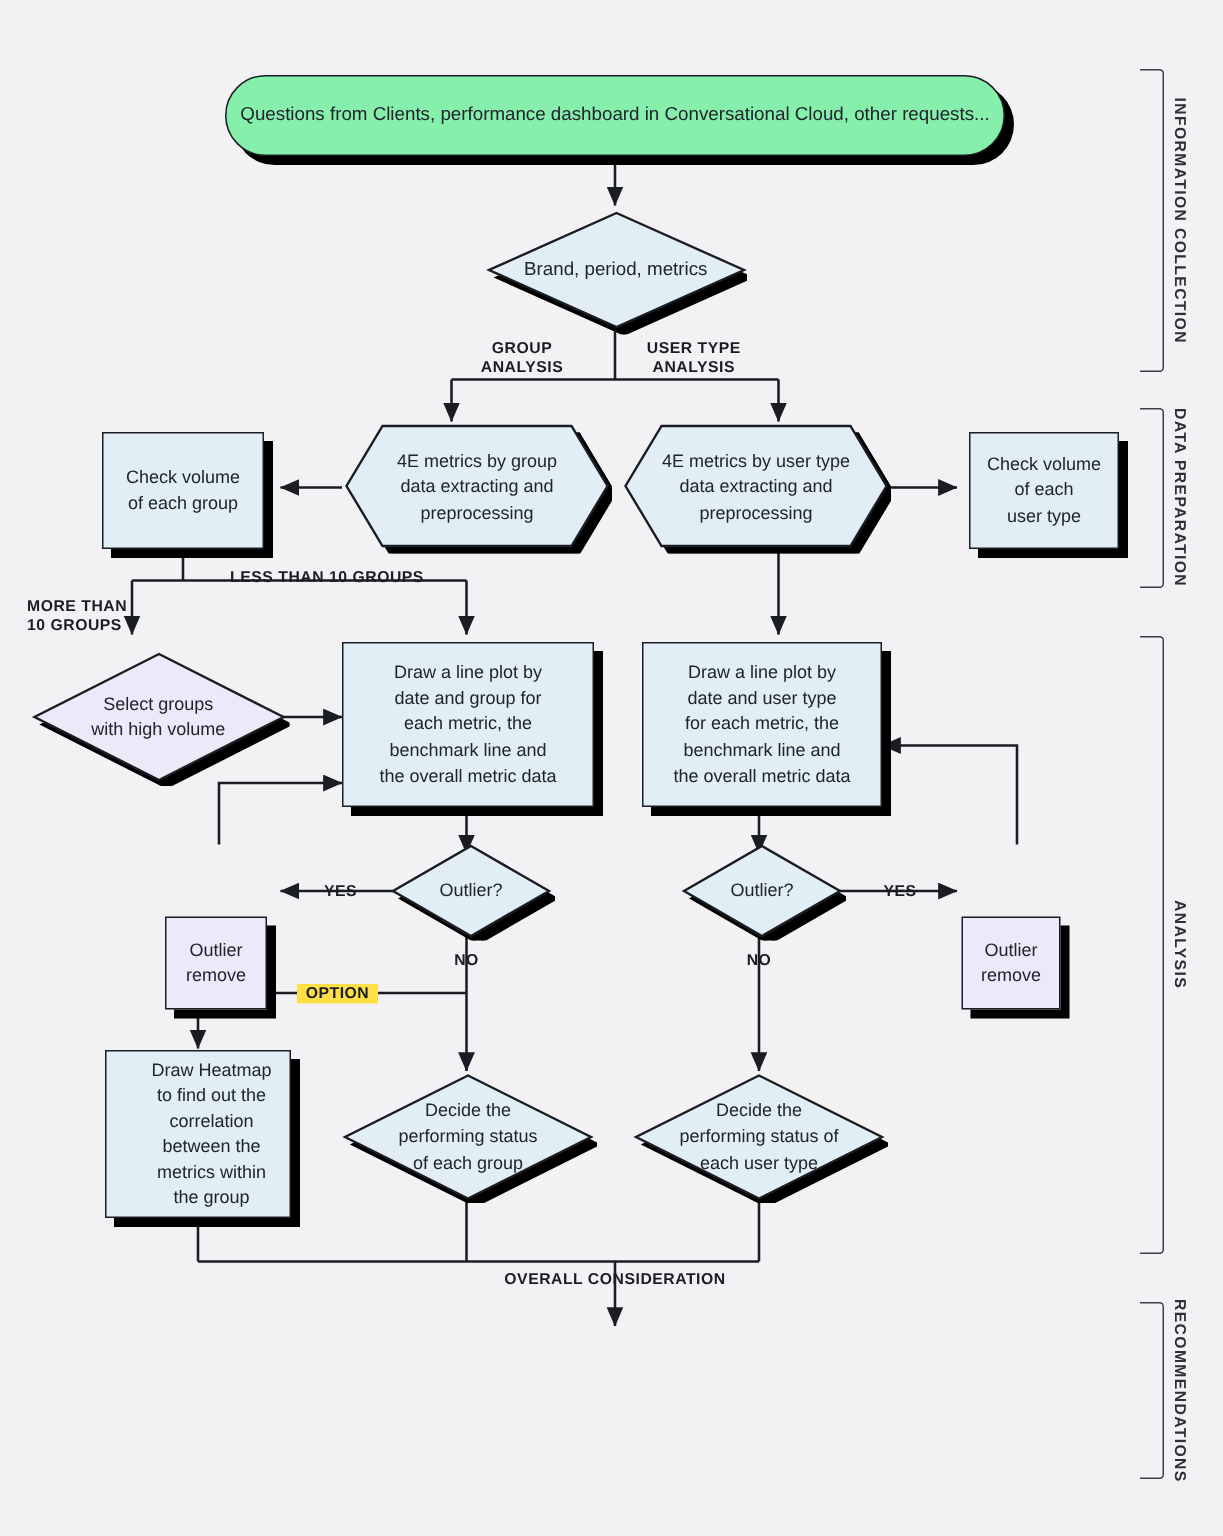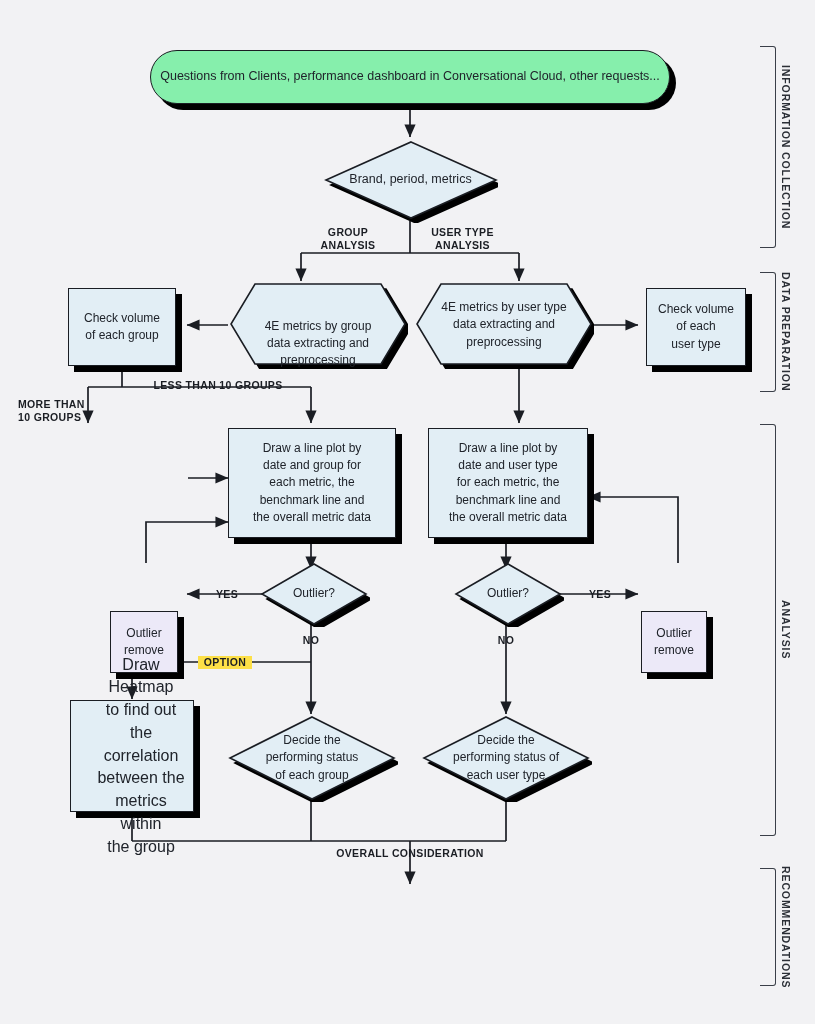--- a/index.html
+++ b/index.html
@@ -198,21 +198,21 @@
   </div>
 
   <div class="node diamond" style="left:323px; top:137px; width:175px; height:86px; font-size:12.5px;">
     <svg class="dshape" viewBox="0 0 175 86" preserveAspectRatio="none">
       <polygon points="88,5 173,43 88,81 3,43" fill="#e2eef5" stroke="#1a1d23" stroke-width="1.6" transform="translate(5,5)" opacity="1" style="fill:#000000;stroke:#000000"></polygon>
       <polygon points="88,5 173,43 88,81 3,43" fill="#e2eef5" stroke="#1a1d23" stroke-width="1.6"></polygon>
     </svg>
     <span class="label">Brand, period, metrics</span>
   </div>
 
-  <div class="node hexa" style="left:228px; top:281px; width:180px; height:88px; font-size:12px;align-items:flex-end;">
+  <div class="node hexa" style="left:228px; top:281px; width:180px; height:88px; font-size:12px;">
     <svg class="hshape" viewBox="0 0 180 88" preserveAspectRatio="none">
       <polygon points="27,3 153,3 177,43 153,83 27,83 3,43" transform="translate(5,5)" style="fill:#000000;stroke:#000000;stroke-width:1.6"></polygon>
       <polygon points="27,3 153,3 177,43 153,83 27,83 3,43" fill="#e2eef5" stroke="#1a1d23" stroke-width="1.6"></polygon>
     </svg>
     <span class="label">4E metrics by group
 data extracting and
 preprocessing</span>
   </div>
 
   <div class="node hexa" style="left:414px; top:281px; width:180px; height:88px; font-size:12px;">
@@ -229,20 +229,28 @@
     <span class="label">Check volume
 of each group</span>
   </div>
 
   <div class="node rect" style="left:646px; top:288px; width:100px; height:78px; font-size:12px;">
     <span class="label">Check volume
 of each
 user type</span>
   </div>
 
+  <div class="node diamond" style="left:18px; top:432px; width:175px; height:92px; font-size:12px;">
+    <svg class="dshape" viewBox="0 0 175 92" preserveAspectRatio="none">
+      <polygon points="88,4 171,46 88,88 5,46" transform="translate(5,5)" style="fill:#000000;stroke:#000000;stroke-width:1.6"></polygon>
+      <polygon points="88,4 171,46 88,88 5,46" fill="#ece9f8" stroke="#1a1d23" stroke-width="1.6"></polygon>
+    </svg>
+    <span class="label">Select groups
+with high volume</span>
+  </div>
 
   <div class="node rect" style="left:228px; top:428px; width:168px; height:110px; font-size:12px;">
     <span class="label">Draw a line plot by
 date and group for
 each metric, the
 benchmark line and
 the overall metric data</span>
   </div>
 
   <div class="node rect" style="left:428px; top:428px; width:160px; height:110px; font-size:12px;">
@@ -272,21 +280,21 @@
   <div class="node rect lav" style="left:110px; top:563px; width:68px; height:62px; font-size:12px;">
     <span class="label">Outlier
 remove</span>
   </div>
 
   <div class="node rect lav" style="left:641px; top:563px; width:66px; height:62px; font-size:12px;">
     <span class="label">Outlier
 remove</span>
   </div>
 
-  <div class="node rect" style="left:70px; top:700px; width:124px; height:112px; font-size:16px;padding-left:18px;">
+  <div class="node rect" style="left:70px; top:700px; width:124px; height:112px; font-size:12px;padding-left:18px;">
     <span class="label">Draw Heatmap
 to find out the
 correlation
 between the
 metrics within
 the group</span>
   </div>
 
   <div class="node diamond" style="left:226px; top:714px; width:172px; height:88px; font-size:12px;">
     <svg class="dshape" viewBox="0 0 172 88" preserveAspectRatio="none">

